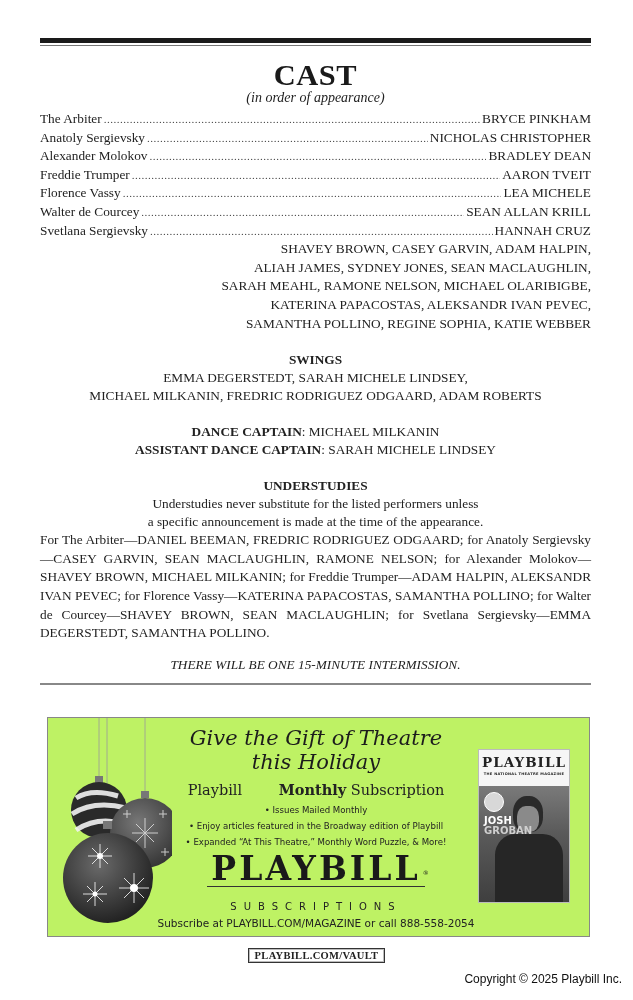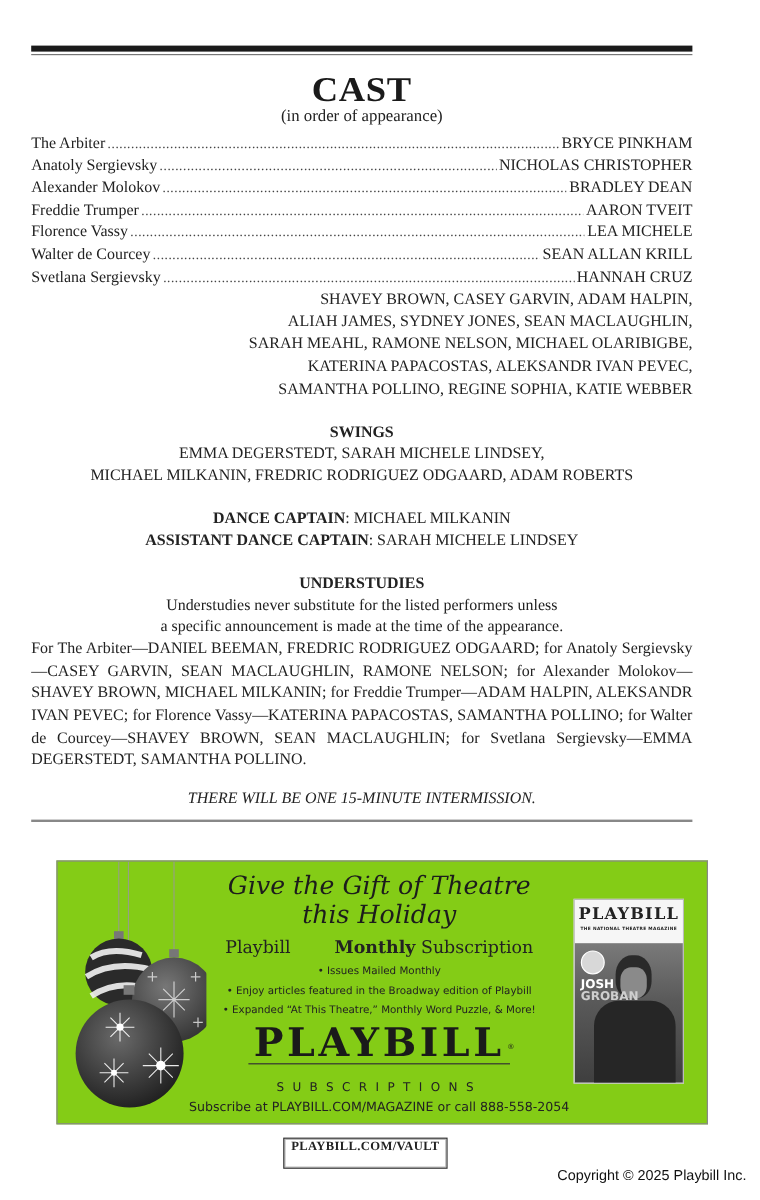--- a/index.html
+++ b/index.html
@@ -1,29 +1,29 @@
 <!DOCTYPE html>
 <html><head>
   <meta charset="utf-8">
   <style>
     html, body { margin: 0; padding: 0; background: #ffffff; }
     body {
       width: 633px; height: 1000px; position: relative; overflow: hidden;
       font-family: "Liberation Serif", "DejaVu Serif", serif;
       color: #222222;
     }
-    .page { position: absolute; left: 26px; top: 38px; width: 551px; }
+    .page { position: absolute; left: 40px; top: 38px; width: 551px; }
     .rule-thick { height: 5px; background: #1a1a1a; }
     .rule-thin { height: 1px; background: #777777; margin-top: 2px; }
     .title {
       text-align: center; font-weight: bold; font-size: 29px; line-height: 30px;
       margin-top: 14px; letter-spacing: 0.5px; color: #1a1a1a;
       font-family: "Liberation Serif", serif; transform: scaleX(1.05);
     }
-    .subtitle { text-align: center; font-size: 14px; line-height: 16px; margin-top: 0px; }
+    .subtitle { text-align: center; font-style: italic; font-size: 14px; line-height: 16px; margin-top: 0px; }
     .cast-list { margin-top: 4px; font-size: 13.3px; }
     .cast-row { display: flex; align-items: baseline; height: 18.6px; line-height: 18.6px; white-space: nowrap; }
     .cast-row .role { flex: 0 0 auto; }
     .cast-row .dots {
       flex: 1 1 auto; overflow: hidden; margin: 0 2px; color: #444;
       font-size: 11px; letter-spacing: 0.5px;
     }
     .cast-row .dots::before {
       content: "......................................................................................................................................................................................";
     }
@@ -35,21 +35,21 @@
     .swings { margin-top: 18px; }
     .captains { margin-top: 18px; }
     .captains .cap-label { font-weight: bold; }
     .understudies { margin-top: 18px; }
     .us-text { font-size: 13.3px; line-height: 18.6px; text-align: justify; text-align-last: left; }
     .intermission { margin-top: 14px; text-align: center; font-style: italic; font-size: 13.3px; line-height: 16px; }
     .rule-mid { height: 2px; background: #888888; margin-top: 10px; }
 
     .ad {
       position: absolute; left: 47px; top: 717px; width: 543px; height: 220px;
-      border: 1px solid #888888; box-sizing: border-box; background: #84cc16;
+      border: 1px solid #888888; box-sizing: border-box; background: #bef264;
       font-family: "DejaVu Sans", "Liberation Sans", sans-serif;
     }
     .ornaments { position: absolute; left: 4px; top: 0; width: 120px; height: 218px; }
     .ad-center { position: absolute; left: 108px; top: 8px; width: 320px; text-align: center; color: #222; }
     .ad-head {
       font-family: "DejaVu Serif", serif; font-style: italic; font-size: 21px; line-height: 24px; color: #1c1c1c;
     }
     .ad-sub { font-family: "DejaVu Serif", serif; font-size: 14.5px; line-height: 20px; margin-top: 6px; }
     .ad-sub b { font-weight: bold; margin-left: 32px; }
     .ad-bullets { font-size: 8.6px; line-height: 16px; margin-top: 2px; }
@@ -77,21 +77,21 @@
       background: linear-gradient(180deg, #7a7a7a 0%, #5a5a5a 40%, #3e3e3e 100%);
     }
     .mag-head { position: absolute; left: 34px; top: 10px; width: 30px; height: 36px; border-radius: 45% 45% 40% 40%; background: #2a2a2a; }
     .mag-face { position: absolute; left: 38px; top: 20px; width: 22px; height: 26px; border-radius: 40%; background: #8a8a8a; }
     .mag-body { position: absolute; left: 16px; top: 48px; width: 68px; height: 70px; border-radius: 30% 30% 0 0; background: #262626; }
     .mag-badge { position: absolute; left: 5px; top: 6px; width: 18px; height: 18px; border-radius: 50%; background: #d8d8d8; border: 1px solid #fff; }
     .mag-name { position: absolute; left: 5px; top: 30px; font-family: "DejaVu Sans", sans-serif; font-weight: bold; font-size: 10px; line-height: 10px; color: #fff; }
     .mag-name2 { color: #cfcfcf; }
 
     .vault {
-      position: absolute; left: 236px; top: 948px; width: 137px; height: 26px;
+      position: absolute; left: 248px; top: 948px; width: 137px; height: 15px;
       border: 1px solid #333; box-shadow: inset 0 0 0 1px #bbb; box-sizing: border-box;
       text-align: center; font-family: "Liberation Serif", serif; font-weight: bold; font-size: 10.5px; line-height: 13px; letter-spacing: 0.3px; color: #222;
     }
     .copyright {
       position: absolute; right: 11px; top: 972px; font-family: "Liberation Sans", sans-serif; font-size: 12px; color: #111; text-align: center;
     }
   </style>
 </head>
 <body>
 

